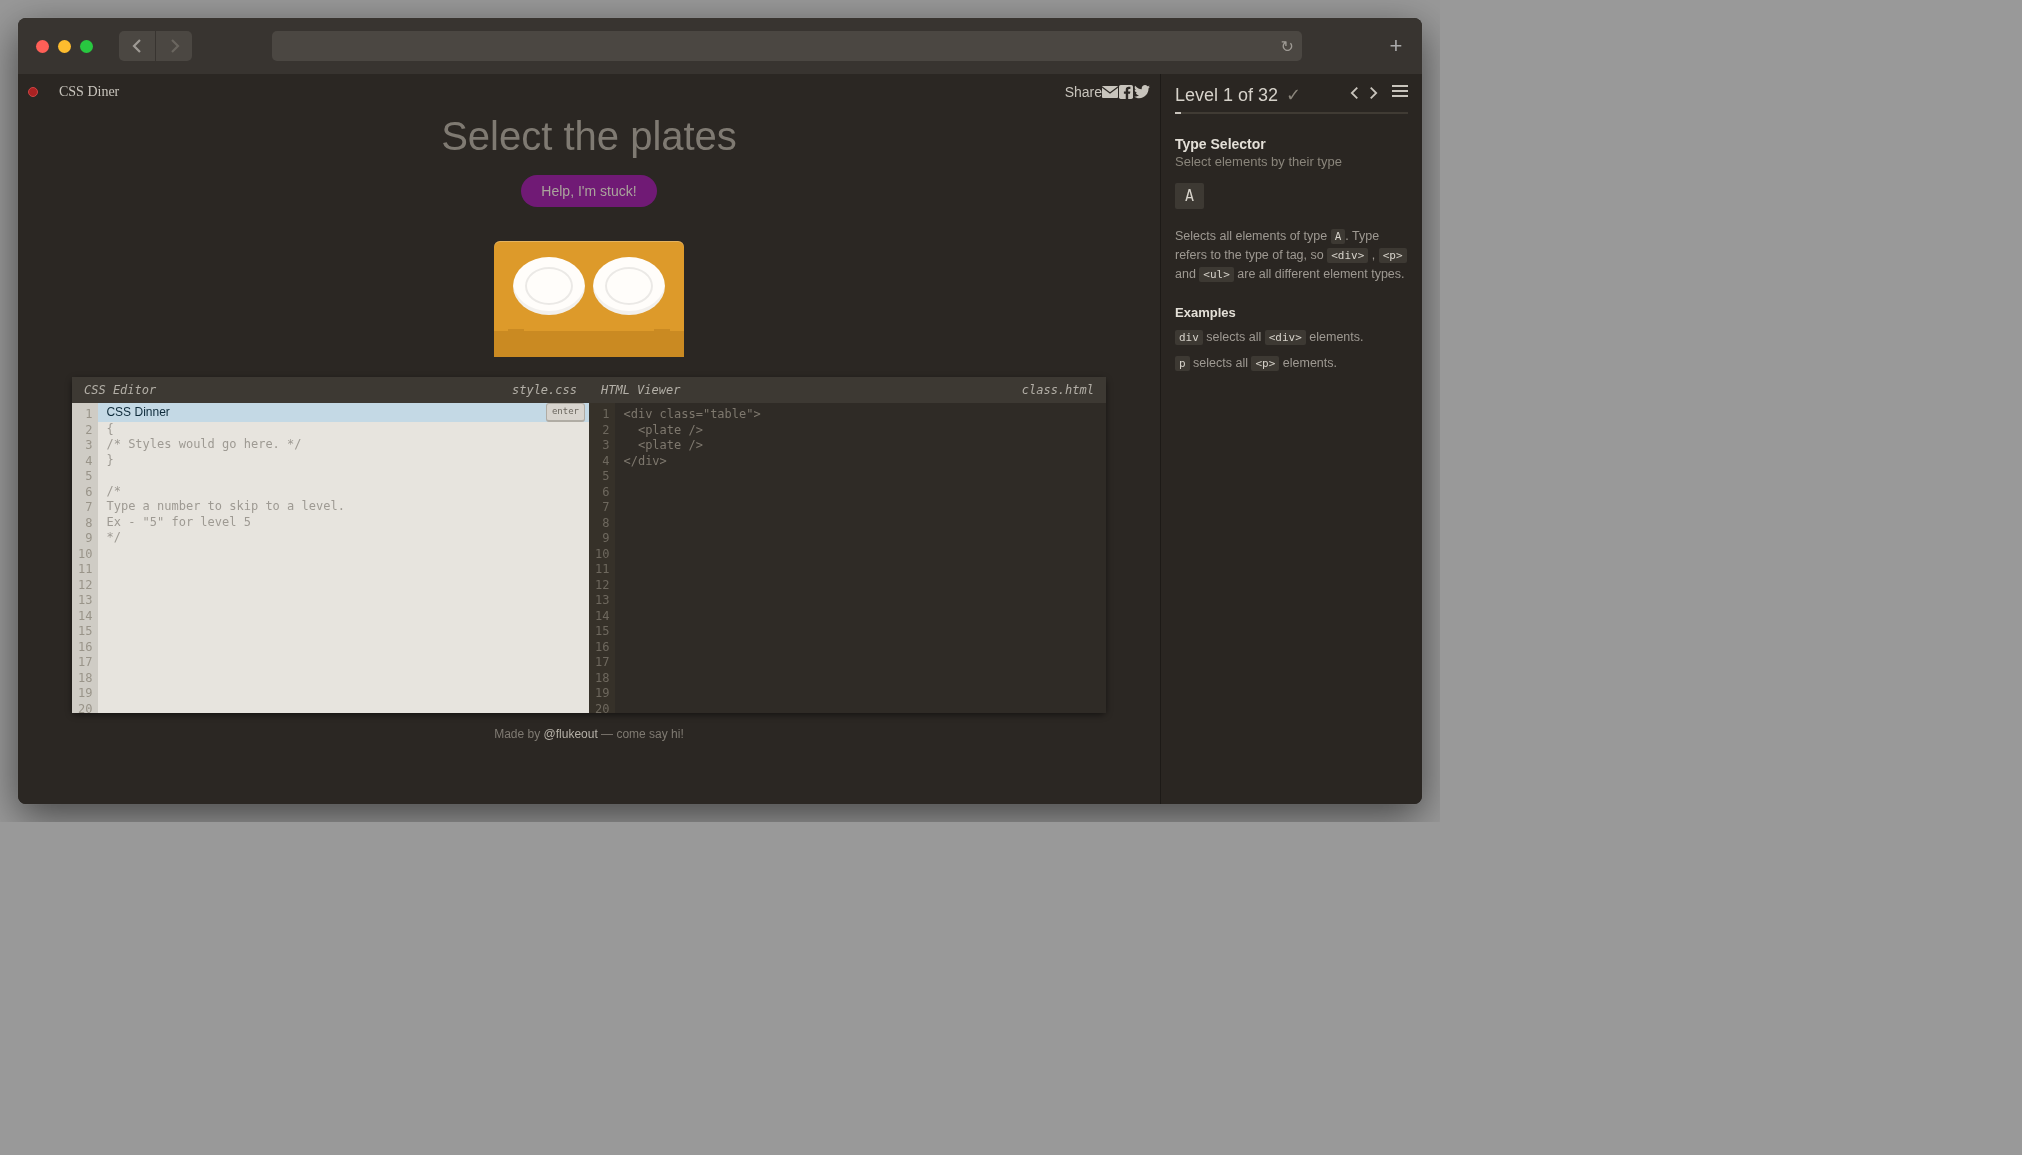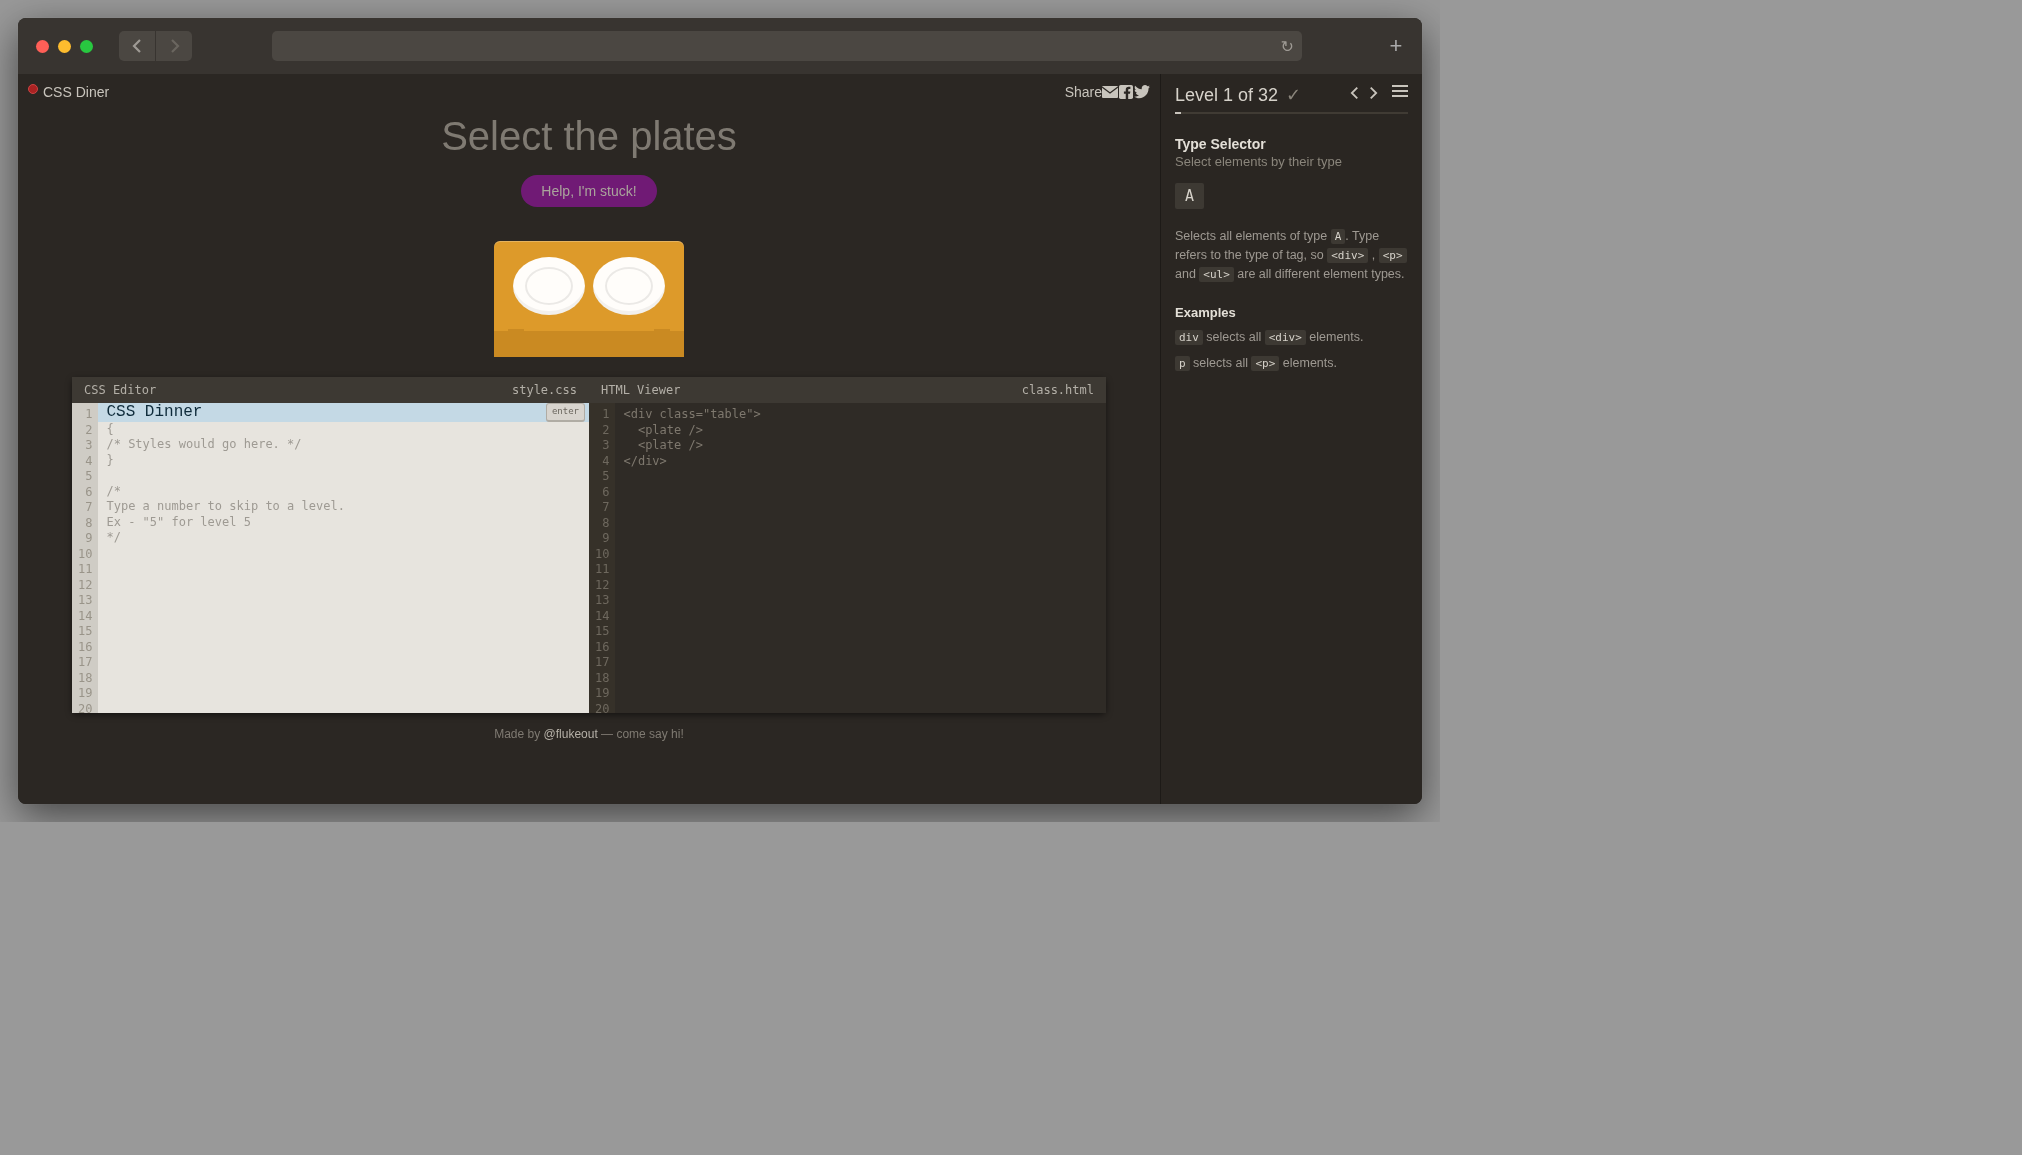--- a/index.html
+++ b/index.html
@@ -47,21 +47,21 @@
   margin: 0 70px 0 70px; display: flex; align-items: center; padding: 0 8px;
 }
 .reload-btn { background: transparent; border: none; color: #9e9a94; font-size: 16px; margin-left: auto;}
 .new-tab { width: 28px; text-align: center; color: #aaa; font-size: 22px; font-weight: 300;}
 .content { flex: 1; display: flex; }
 .main { flex: 1; display: flex; flex-direction: column; background: #2b2723; }
 .app-header {
   height: 36px; display: flex; align-items: center; padding: 0 10px;
   color: #c8c4bc; font-size: 14px;
 }
-.app-header .brand { display: flex; gap: 5px; }
+.app-header .brand { display: flex; align-items: center; gap: 21px; font-family: Liberation Serif, serif; }
 .brand-dot { width: 10px; height: 10px; border-radius: 50%; background: #a22; border: 1px solid #c44;}
 .share-group { margin-left: auto; display: flex; align-items: center; color: #c8c4bc;}
 .share-group .ic { width: 16px; height: 14px; }
 .hero { text-align: center; padding: 4px 0 18px; }
 .order {
   font-size: 40px; font-weight: 400; color: #7f7a72; letter-spacing: 0px;
 }
 .help-btn {
   background: #701a75; color: #aaa59c; border: none; border-radius: 20px;
   padding: 8px 20px; font-size: 14px; margin-top: 16px; cursor: pointer;
@@ -83,36 +83,36 @@
 }
 .plate::after { content:''; width: 44px; height: 34px; border-radius: 50%; border: 2px solid rgba(0,0,0,0.08);}
 .editors {
   display: flex; margin: 0 54px; border-radius: 5px;
   box-shadow: 0 2px 6px rgba(0,0,0,0.5);
 }
 .pane { flex: 1; background: #e7e4de; }
 .pane.dark { background: #2f2b26; }
 .pane-head {
   background: #3d3933; color: #b3afa7; font-family: "Menlo", monospace;
-  font-size: 12px; padding: 6px 12px; display: flex; justify-content: space-between;
+  font-size: 12px; padding: 6px 12px; display: flex; justify-content: space-between; font-style: italic;
 }
 .code-area { display: flex; font-family: "Menlo", monospace; font-size: 12px; height: 310px;}
 .line-numbers {
   background: #cfccc5; color: #999489; text-align: right; padding: 4px 6px;
   line-height: 15.5px; white-space: pre;
 }
 .pane.dark .line-numbers { background: #363129; color: #6e685e;}
 .code-lines { flex: 1; padding: 4px 8px; line-height: 15.5px; position: relative;}
 .input-line {
   background: #c4d9e5; font-family: inherit; font-size: 12px;
   display: flex; align-items: center; margin: -4px -8px 0 -8px; padding: 0 4px 0 8px;
 }
 .input-line input {
-  flex: 1; background: transparent; border: none; font-family: Liberation Mono, monospace;
-  font-size: 16px; color: #0e2b3a; outline: none; height: 16px;
+  flex: 1; background: transparent; border: none; font-family: Liberation Sans, sans-serif;
+  font-size: 12px; color: #0e2b3a; outline: none; height: 16px;
 }
 .enter-key {
   background: #d8d4ce; border: 1px solid #b0aca4; border-bottom-width:2px;
   color: #6b665e; font-size: 9px; padding: 0 5px; border-radius: 3px; cursor: pointer;
 }
 .muted-code { color: #9e9a93; white-space: pre; }
 .pane.dark .muted-code { color: #7e786e; }
 .footer {
   text-align: center; color: #7f7a72; font-size: 12px; padding: 14px 4px;
 }

